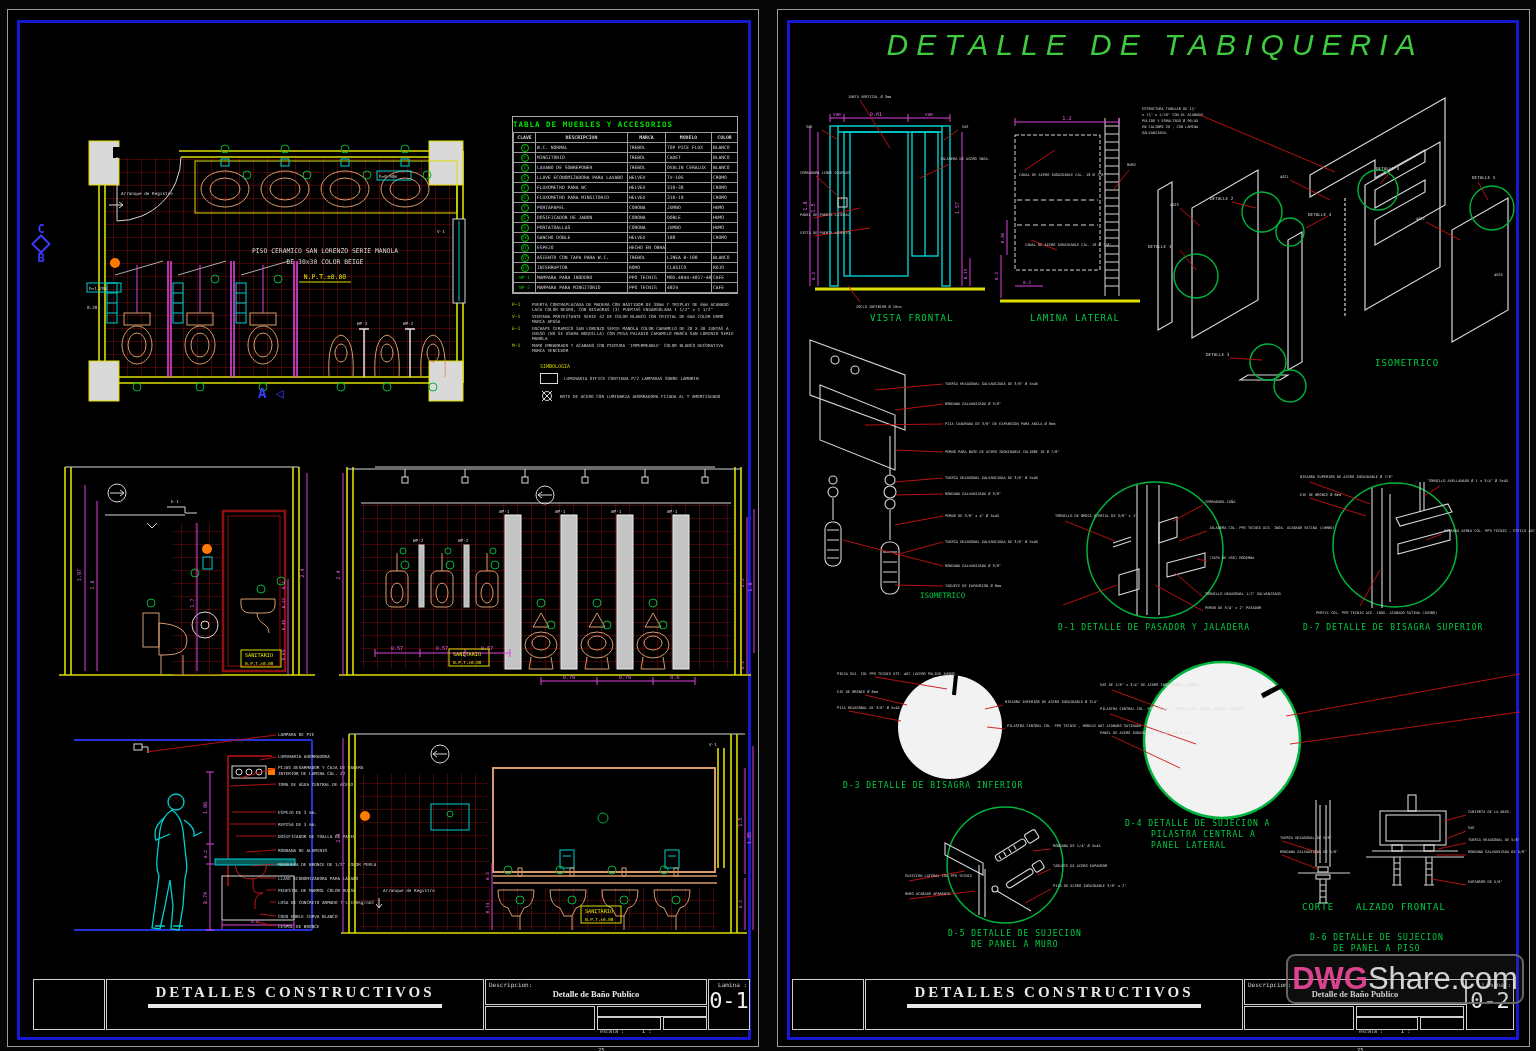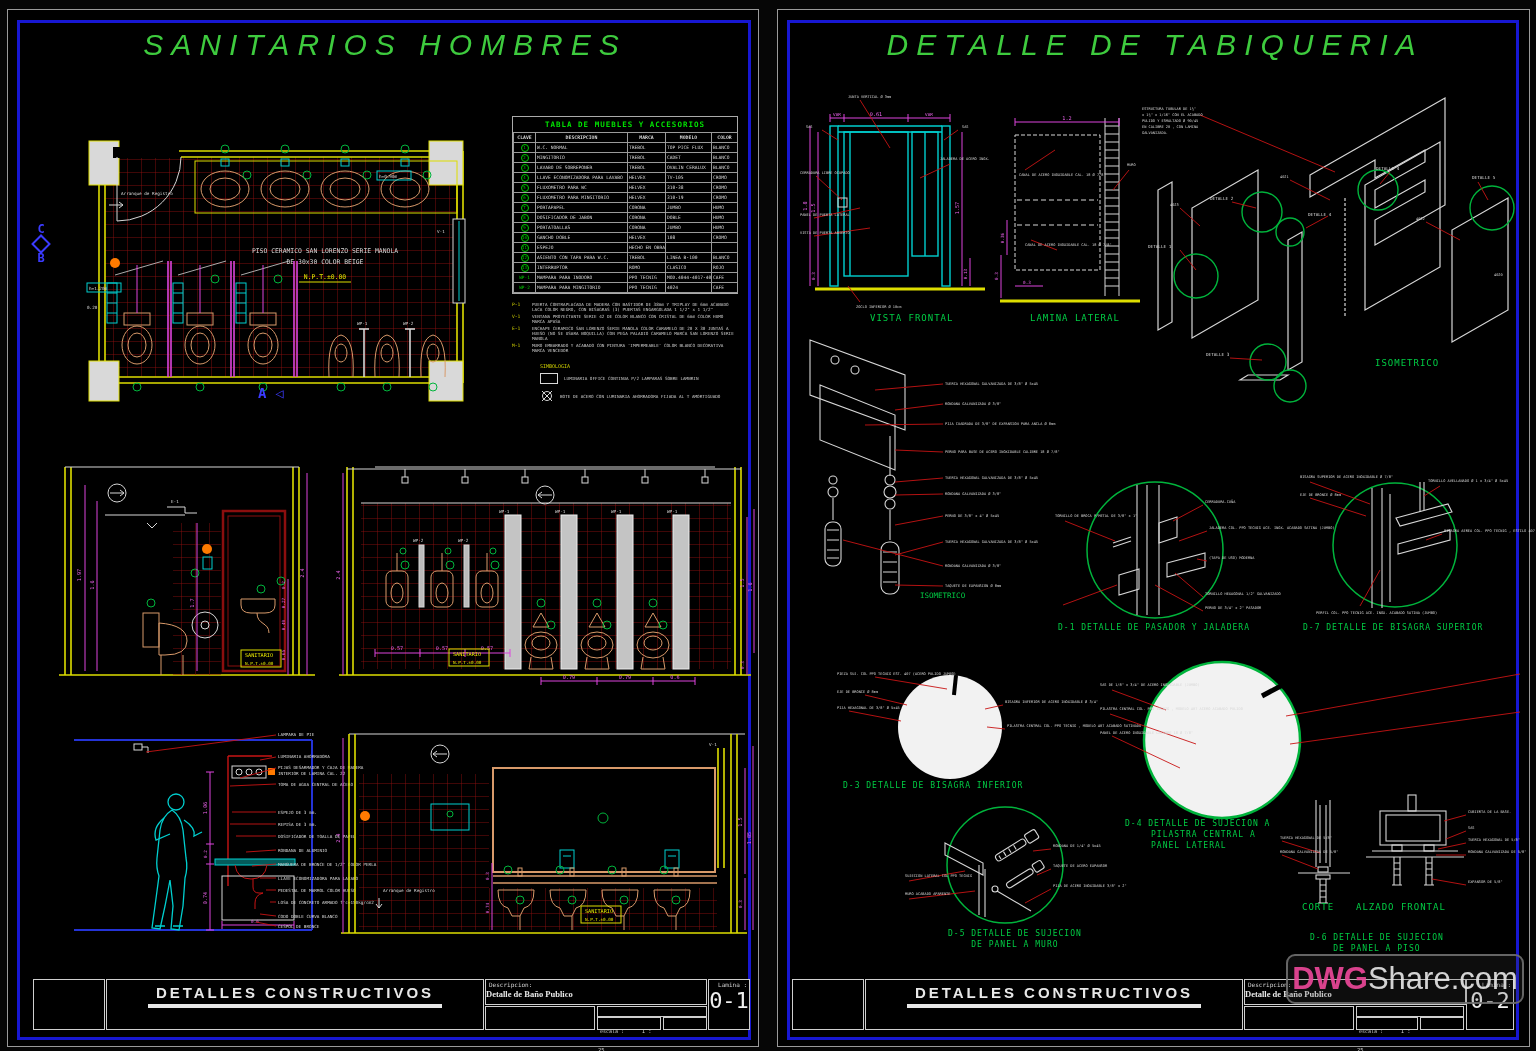--- a/index.html
+++ b/index.html
@@ -14,41 +14,41 @@
   svg text{font-family:"DejaVu Sans Mono",monospace;}
   .f3{font-size:3.6px}.f4{font-size:4.3px}.f5{font-size:5.2px}.f6{font-size:6.4px}.f7{font-size:7.5px}
   .tw{fill:#d8d8d8}.tm{fill:#ef64ef}.tyl{fill:#e8e800}.tgr{fill:#00cc44}
   .sy{stroke:#dede00;fill:none}.sw{stroke:#d6d6d6;fill:none}.sr{stroke:#c81414;fill:none}
   .sdr{stroke:#8c0e0e;fill:none}.st{stroke:#d89a6a;fill:none}.sc{stroke:#00cfcf;fill:none}
   .sm{stroke:#dd44dd;fill:none}.sg{stroke:#00b43c;fill:none}.sb{stroke:#2433d6;fill:none}
   .ldr{stroke:#c81414;stroke-width:0.9;fill:none}
   .gc{stroke:#00b43c;fill:none;stroke-width:1}
   
   .tbl-wrap{background:#000;border:1px solid #aaa;}
-  .acc-title{color:#00e000;font-size:7.5px;text-align:center;letter-spacing:1px;padding:3px 0;font-weight:bold;}
+  .acc-title{color:#00e000;font-size:7.5px;letter-spacing:1px;padding:3px 0;font-weight:bold;}
   table.acc{border-collapse:collapse;width:100%;table-layout:fixed;}
   table.acc th,table.acc td{border:1px solid #9a9a9a;color:#d8d8d8;font-size:4.6px;
      font-family:"DejaVu Sans Mono",monospace;padding:0 1px;height:9px;overflow:hidden;white-space:nowrap;}
   table.acc th{font-size:4.8px;text-align:center;}
   td.ctr{text-align:center}
   .clv{display:inline-block;min-width:6px;height:6px;line-height:6px;border:1px solid #00d000;
        border-radius:50%;color:#00d000;font-size:4px;text-align:center;}
   .clv2{color:#00d000;font-size:4.4px;}
   .note{display:flex;gap:4px;margin-top:2px;}
   .nkey{color:#cfcf00;font-size:4.6px;flex:0 0 16px;}
   .ntext{color:#c9c9c9;font-size:4.3px;line-height:5px;white-space:pre-line;}
   .glabel{position:absolute;color:#00cc44;font-size:8px;letter-spacing:1px;white-space:pre;line-height:11px;}
   .glabel9{position:absolute;color:#00cc44;font-size:9px;letter-spacing:1px;white-space:nowrap;}
   
   .tb-box{position:absolute;border:1px solid #cfcfcf;background:#000;}
-  .tb-main{color:#e8e8e8;font-family:Liberation Sans, sans-serif;font-weight:bold;font-size:15px;
+  .tb-main{color:#e8e8e8;font-family:Liberation Serif, serif;font-weight:bold;font-size:15px;
            letter-spacing:3px;text-align:center;padding-top:4px;}
   .tb-bar{margin:3px auto 0;width:78%;height:4px;background:#e8e8e8;}
   .tb-small{color:#cfcfcf;font-size:6px;}
-  .tb-desc{color:#e8e8e8;font-family:"Liberation Serif",serif;font-weight:bold;font-size:8.5px;}
+  .tb-desc{color:#e8e8e8;font-family:"Liberation Serif",serif;font-weight:bold;font-size:8.5px;text-align:center;}
   .tb-lam{color:#efefef;font-size:22px;text-align:center;font-family:"DejaVu Sans Mono",monospace;}
   .wm{position:absolute;left:1286px;top:954px;width:234px;height:46px;border:2px solid #6e6e6e;
       border-radius:9px;background:rgba(70,70,70,0.22);display:flex;align-items:center;justify-content:center;
       font-family:"Liberation Sans",sans-serif;font-size:31px;font-weight:bold;opacity:.92;}
   .wm .dwg{color:#ec4899;}
   .wm .shr{color:#e5e5e5;font-weight:normal;}
   .secmark{color:#3b3bff;font-weight:bold;font-size:12px;line-height:11px;text-align:center;}
 </style>
 </head>
 <body>
@@ -58,21 +58,20 @@
 <svg width="0" height="0">
   <defs>
     <pattern id="tg" width="14" height="13" patternUnits="userSpaceOnUse">
       <path d="M14 0H0V13" stroke="#8c0e0e" stroke-width="0.9" fill="none"></path>
     </pattern>
   </defs>
 </svg>
 
 <div class="abs sheet-outer" style="left:7px;top:9px;width:750px;height:1036px;"></div>
 <div class="sheet-blue" style="left:17px;top:20px;width:728px;height:1014px;"></div>
-<div class="abs sheet-title" style="left:60px;top:28px;width:650px;">SANITARIOS HOMBRES</div>
 
 <svg style="left:85px;top:133px;" width="392" height="272" viewBox="0 0 392 272">
   <rect x="20" y="24" width="352" height="220" fill="url(#tg)"></rect>
   <g class="sy" stroke-width="1.6">
     <line x1="14" y1="18" x2="378" y2="18"></line>
         <line x1="96" y1="24" x2="372" y2="24"></line>
     <line x1="14" y1="18" x2="14" y2="250"></line>
         <line x1="20" y1="24" x2="20" y2="244"></line>
     <line x1="14" y1="250" x2="378" y2="250"></line>
         <line x1="20" y1="244" x2="372" y2="244"></line>

